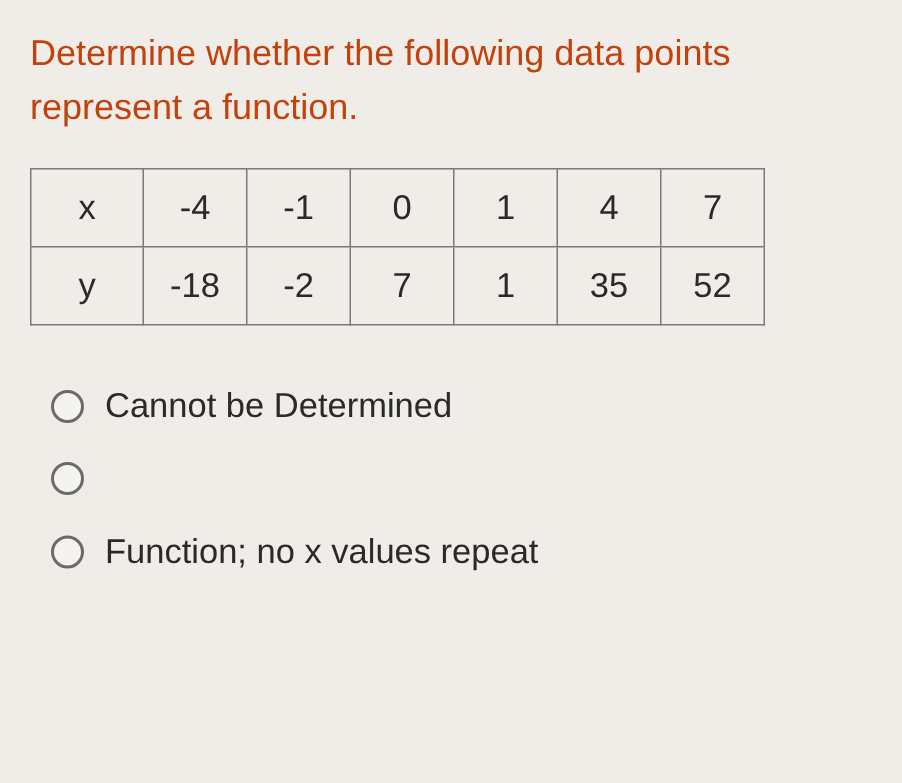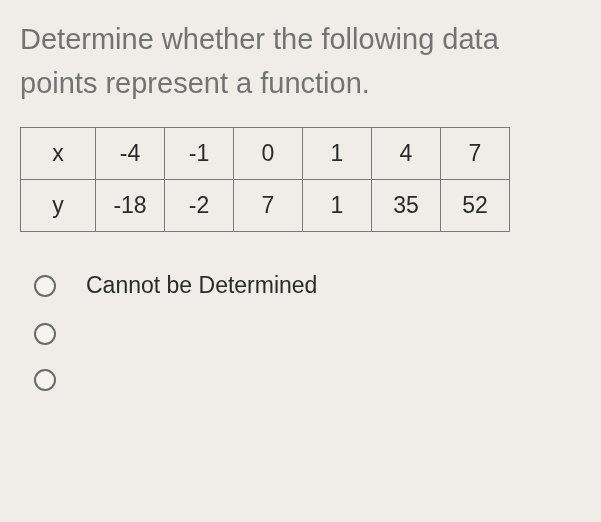--- a/index.html
+++ b/index.html
@@ -9,23 +9,23 @@
     }
     body {
       font-family: Arial, Helvetica, sans-serif;
       background: #f0ede8;
       width: 601px;
       height: 522px;
       padding: 18px 20px;
       color: #3a3a3a;
     }
     .question {
-      font-size: 29px;
+      font-size: 24px;
       line-height: 1.5;
-      color: #737373;
+      color: #c2410c;
       margin-bottom: 22px;
     }
     table {
       border-collapse: collapse;
       margin-bottom: 40px;
     }
     td {
       border: 1.5px solid #7a7a7a;
       padding: 12px 0;
       text-align: center;
@@ -39,21 +39,21 @@
     }
     .options {
       display: flex;
       flex-direction: column;
       gap: 24px;
       padding-left: 14px;
     }
     .option {
       display: flex;
       align-items: center;
-      gap: 30px;
+      gap: 14px;
       cursor: pointer;
     }
     .radio {
       width: 22px;
       height: 22px;
       border: 2px solid #6a6a6a;
       border-radius: 50%;
       flex-shrink: 0;
       background: #f5f3ef;
     }
@@ -93,14 +93,15 @@
 <div class="options">
   <div class="option">
     <div class="radio"></div>
     <span class="option-label">Cannot be Determined</span>
   </div>
   <div class="option">
     <div class="radio"></div>
   </div>
   <div class="option">
     <div class="radio"></div>
+    <span class="option-label">Function; no x values repeat</span>
   </div>
 </div>
 
 </body></html>

